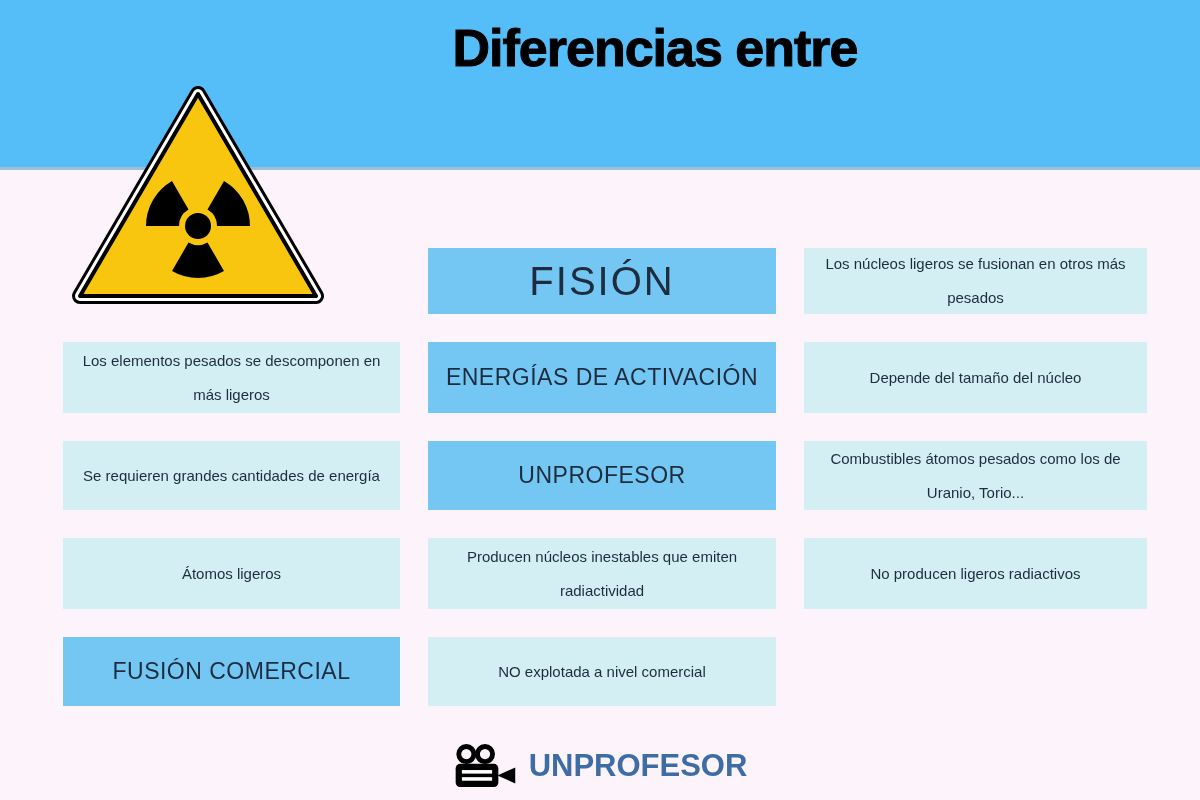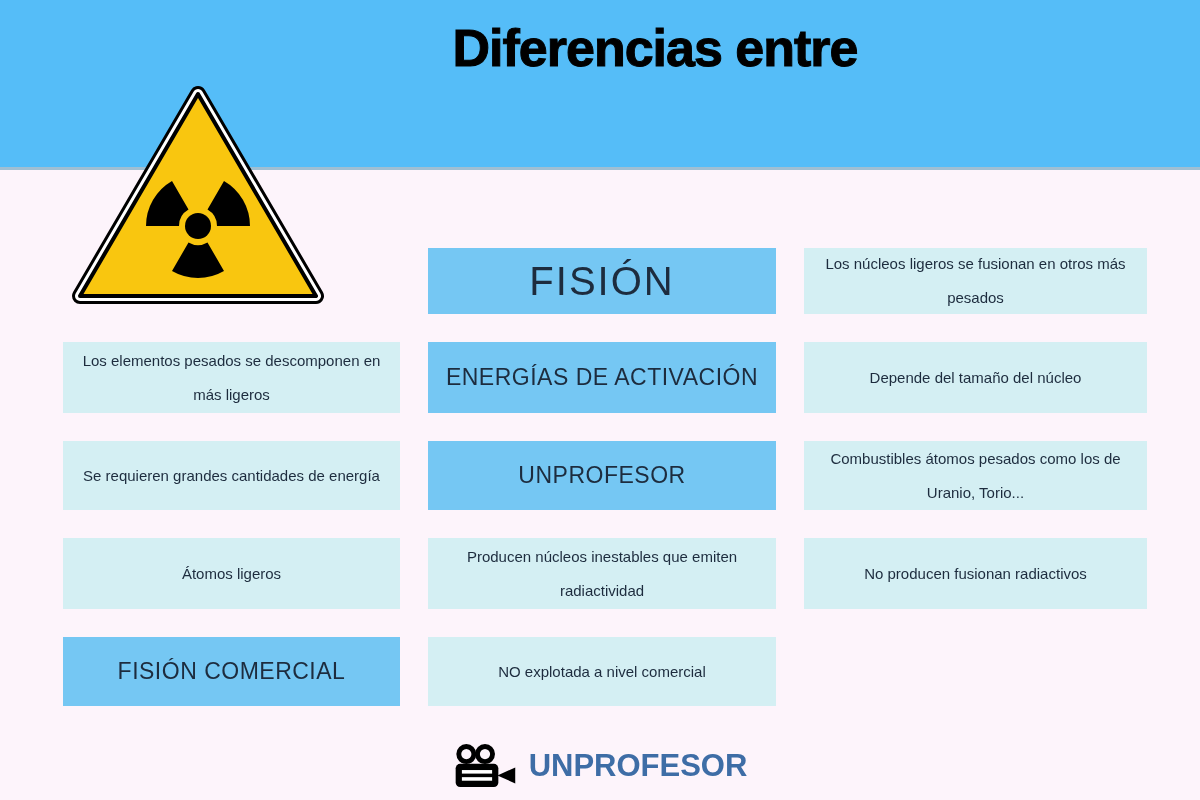--- a/index.html
+++ b/index.html
@@ -102,23 +102,23 @@
 
   <div class="label-cell">ENERGÍAS DE ACTIVACIÓN</div>
   <div class="data-cell">Depende del tamaño del núcleo</div>
   <div class="data-cell">Se requieren grandes cantidades de energía</div>
 
   <div class="label-cell">UNPROFESOR</div>
   <div class="data-cell">Combustibles átomos pesados como los de Uranio, Torio...</div>
   <div class="data-cell">Átomos ligeros</div>
 
   <div class="data-cell">Producen núcleos inestables que emiten radiactividad</div>
-  <div class="data-cell">No producen fusionan radiactivos</div>
+  <div class="data-cell">No producen ligeros radiactivos</div>
 
-  <div class="label-cell">FISIÓN COMERCIAL</div>
+  <div class="label-cell">FUSIÓN COMERCIAL</div>
   <div class="data-cell">NO explotada a nivel comercial</div>
 </div>
 
 <div class="footer">
   <svg width="64" height="47" viewBox="0 0 72 52">
     <circle cx="15" cy="12" r="8.5" fill="none" stroke="#000" stroke-width="5.5"></circle>
     <circle cx="36" cy="12" r="8.5" fill="none" stroke="#000" stroke-width="5.5"></circle>
     <rect x="3" y="23" width="48" height="26" rx="5" fill="#000"></rect>
     <rect x="10" y="30" width="34" height="4" fill="#fff"></rect>
     <rect x="10" y="38" width="34" height="4" fill="#fff"></rect>

